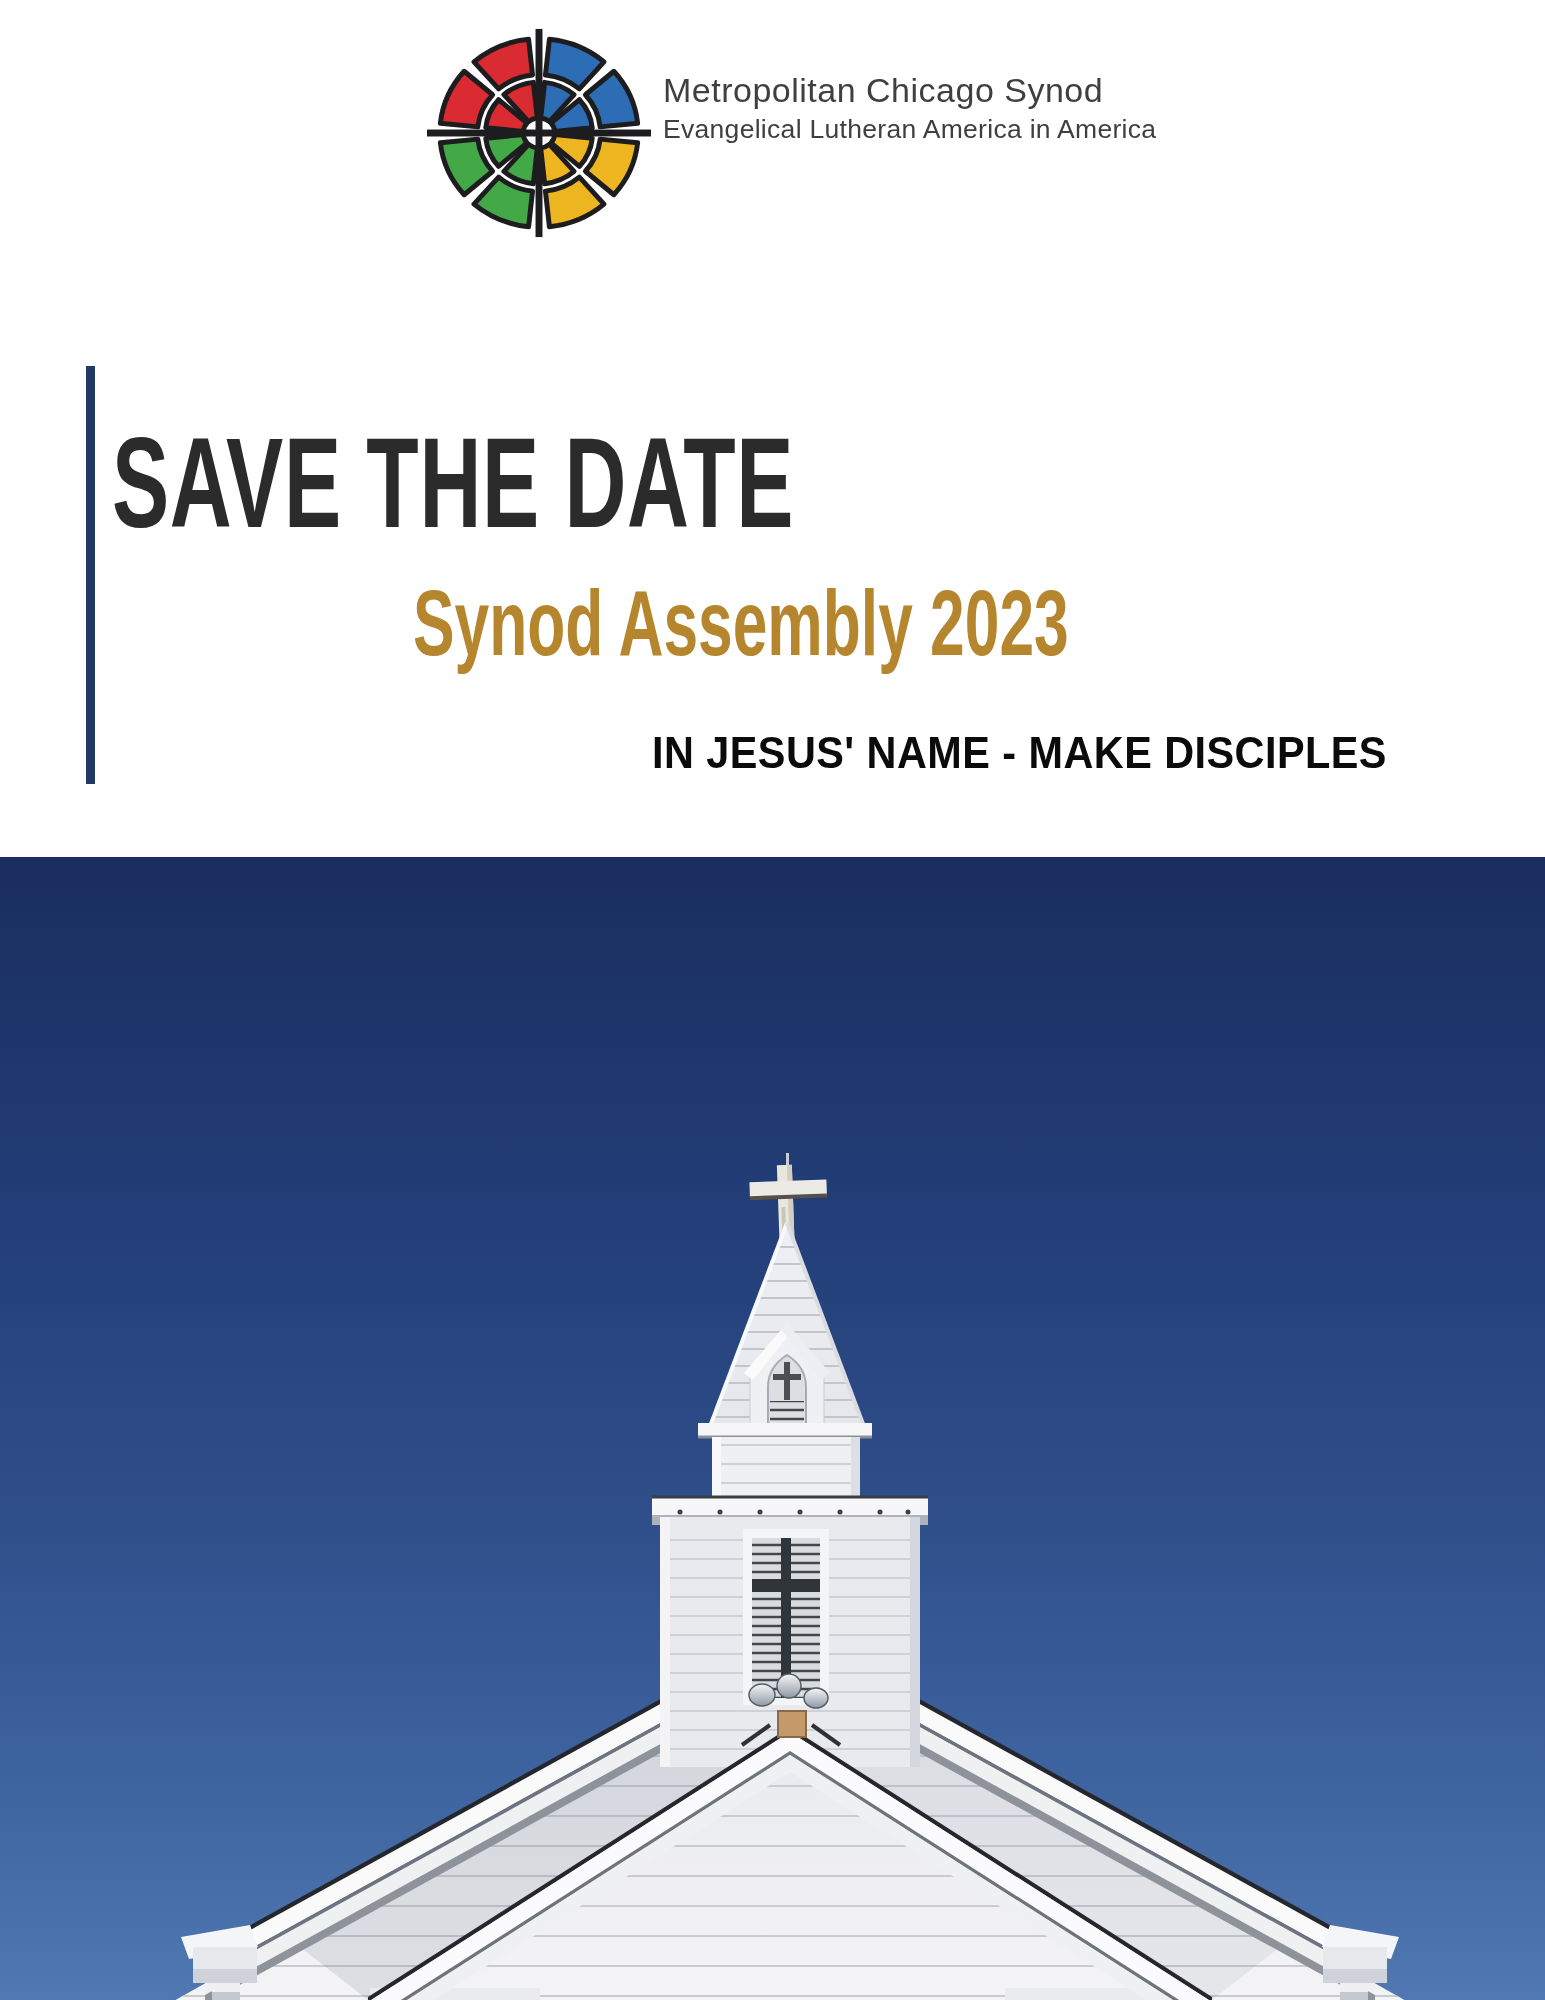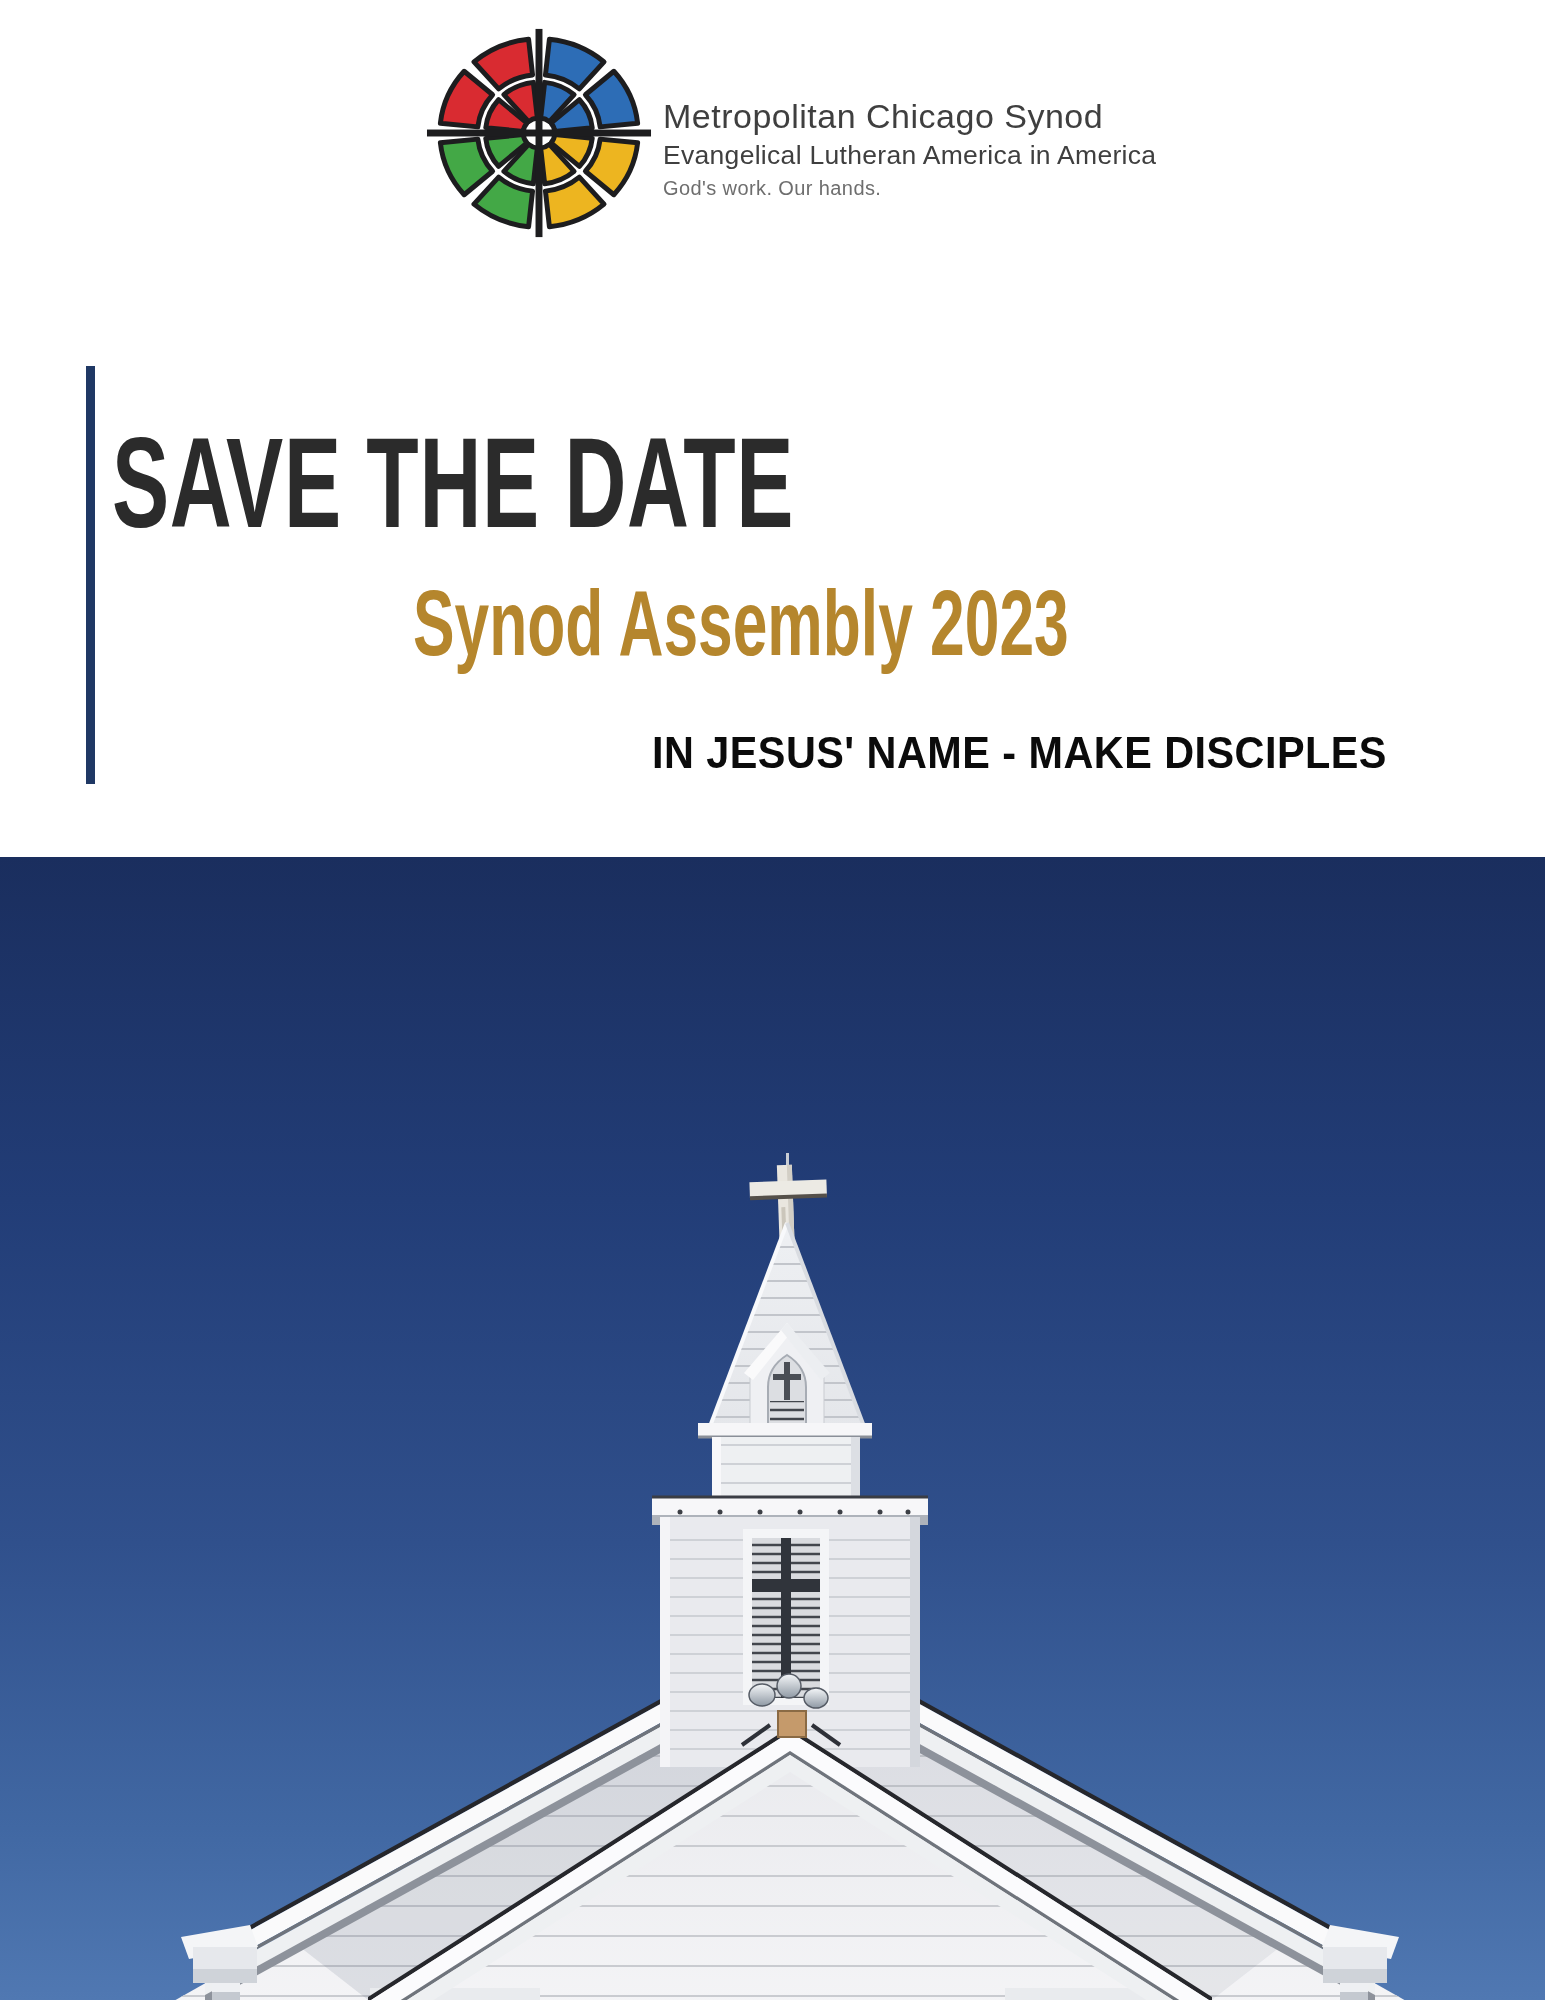--- a/index.html
+++ b/index.html
@@ -3,21 +3,21 @@
 <meta charset="utf-8">
 <style>
   html,body{margin:0;padding:0;}
   body{
     width:1545px;height:2000px;position:relative;background:#ffffff;
     font-family:"Liberation Sans", sans-serif;overflow:hidden;
     --accent:#1f3864;--title:#2b2b2b;--gold:#b5862d;--textdark:#3f3f3f;--textmuted:#6e6e6e;
   }
   .logo-row{position:absolute;left:425px;top:28px;display:flex;align-items:flex-start;}
   .logo-svg{width:228px;height:212px;display:block;}
-  .org-text{position:absolute;left:663px;top:96px;white-space:nowrap;}
+  .org-text{position:absolute;left:663px;top:70px;white-space:nowrap;}
   .org-name{font-size:34px;color:var(--textdark);letter-spacing:.5px;line-height:1.2;}
   .org-sub{font-size:26.5px;color:var(--textdark);letter-spacing:.3px;line-height:1.25;margin-top:2px;}
   .org-tag{font-size:20px;color:var(--textmuted);letter-spacing:.4px;line-height:1.3;margin-top:3px;}
   .accent-bar{position:absolute;left:86px;top:366px;width:9px;height:418px;background:var(--accent);}
   .h-save{
     position:absolute;left:112px;top:419px;font-size:128px;font-weight:bold;color:var(--title);
     line-height:1;white-space:nowrap;transform:scaleX(.67);transform-origin:left top;letter-spacing:1px;
   }
   .h-synod{
     position:absolute;left:413px;top:577px;font-size:93px;font-weight:bold;color:var(--gold);
@@ -68,21 +68,20 @@
     <g fill="#1d1d1f">
       <rect x="2" y="101.5" width="226" height="7"></rect>
       <rect x="111.5" y="0" width="7" height="210"></rect>
     </g>
   </svg>
 </div>
 
 <div class="org-text">
   <div class="org-name">Metropolitan Chicago Synod</div>
   <div class="org-sub">Evangelical Lutheran America in America</div>
-  <div class="org-tag">God's work. Our hands.</div>
 </div>
 
 <div class="accent-bar"></div>
 
 <div class="h-save">SAVE THE DATE</div>
 <div class="h-synod">Synod Assembly 2023</div>
 <div class="h-theme">IN JESUS' NAME - MAKE DISCIPLES</div>
 
 <svg class="photo" viewBox="0 0 1545 1143" aria-hidden="true">
   <defs>

